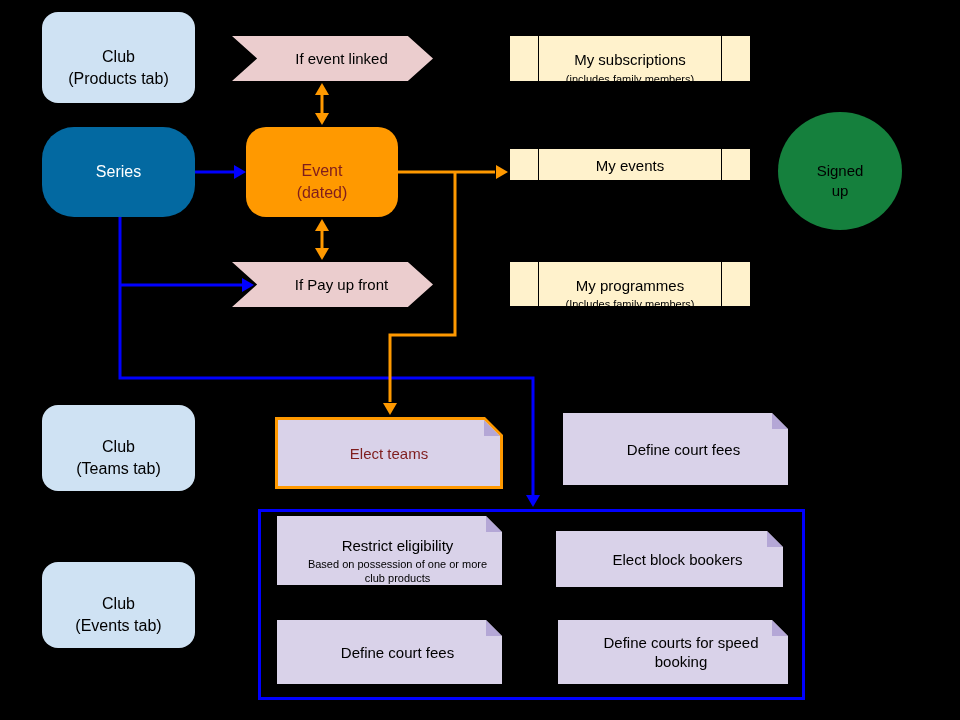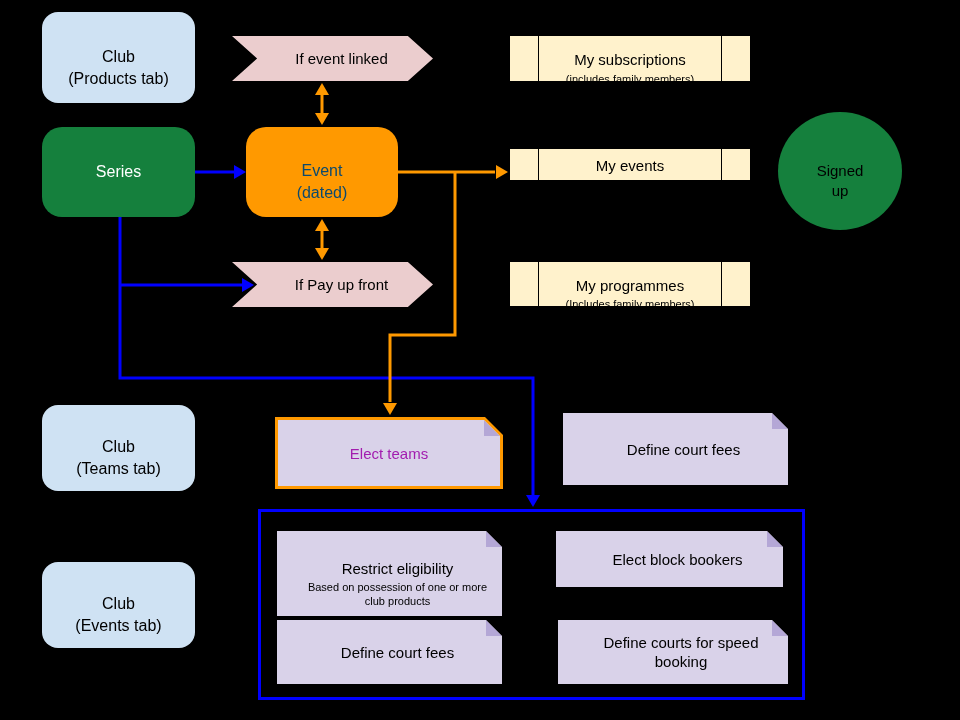--- a/index.html
+++ b/index.html
@@ -18,22 +18,22 @@
     align-items: center;
     justify-content: center;
     text-align: center;
     color: #000000;
     box-sizing: border-box;
   }
   .lines { display: flex; flex-direction: column; align-items: center; line-height: 1.35; margin-top: 20px; }
   
   .rounded { background: #cfe2f3; border-radius: 16px; font-size: 16px; }
   
-  .pill-blue  { background: #15803d; border-radius: 20px; color: #ffffff; font-size: 16px; }
-  .pill-orange{ background: #ff9900; border-radius: 20px; color: #0c4a6e; font-size: 16px; }
+  .pill-blue  { background: #0369a1; border-radius: 32px; color: #ffffff; font-size: 16px; }
+  .pill-orange{ background: #ff9900; border-radius: 20px; color: #7f1d1d; font-size: 16px; }
   
   .arrow-tag {
     background: #ebcdce;
     clip-path: polygon(0 0, 87.5% 0, 100% 50%, 87.5% 100%, 0 100%, 12.5% 50%);
     font-size: 15px;
     padding-left: 18px;
   }
   
   .process { background: #fff2cc; align-items: center; }
   .process::before, .process::after {
@@ -71,21 +71,21 @@
   }
   .card-border-inner {
     position: absolute;
     inset: 3px;
     background: #d9d2e9;
     clip-path: polygon(0 0, calc(100% - 16px) 0, 100% 16px, 100% 100%, 0 100%);
     display: flex;
     align-items: center;
     justify-content: center;
     font-size: 15px;
-    color: #a21caf;
+    color: #7f1d1d;
     text-align: center;
   }
   
   .group-box {
     position: absolute;
     border: 3px solid #0000ff;
     background: transparent;
     box-sizing: border-box;
   }
   .wrap2 { max-width: 210px; line-height: 1.3; }
@@ -190,21 +190,21 @@
       <span class="fold"></span>
       <span>Elect teams</span>
     </div>
   </div>
 
   <div class="node card" style="left:563px; top:413px; width:225px; height:72px;">
     <span class="fold"></span>
     <span>Define court fees</span>
   </div>
 
-  <div class="node card" style="left:277px; top:531px; width:225px; height:85px;">
+  <div class="node card" style="left:277px; top:516px; width:225px; height:69px;">
     <span class="fold"></span>
     <div class="lines">
       <span>Restrict eligibility</span>
       <span class="card-sub">Based on possession of one or more club products</span>
     </div>
   </div>
 
   <div class="node card" style="left:556px; top:531px; width:227px; height:56px;">
     <span class="fold"></span>
     <span>Elect block bookers</span>

